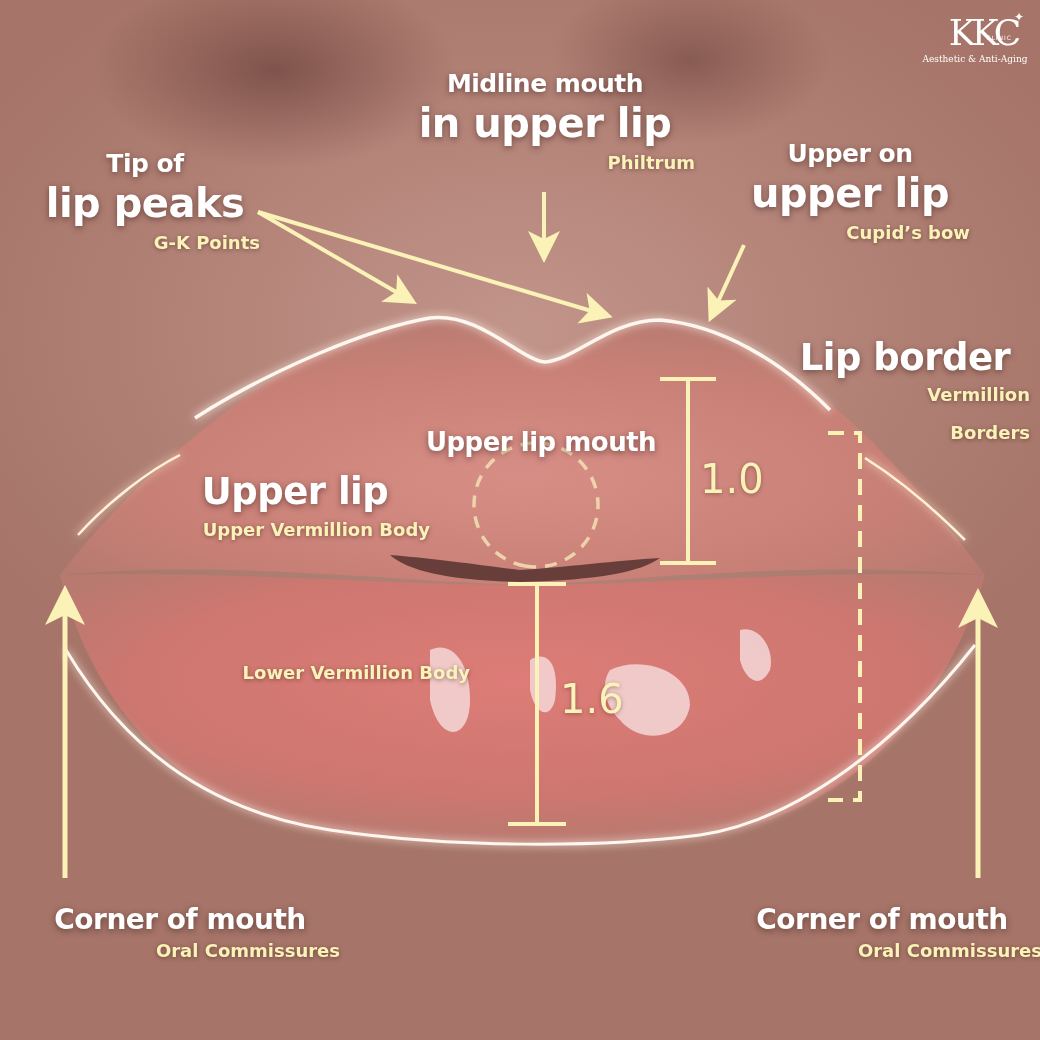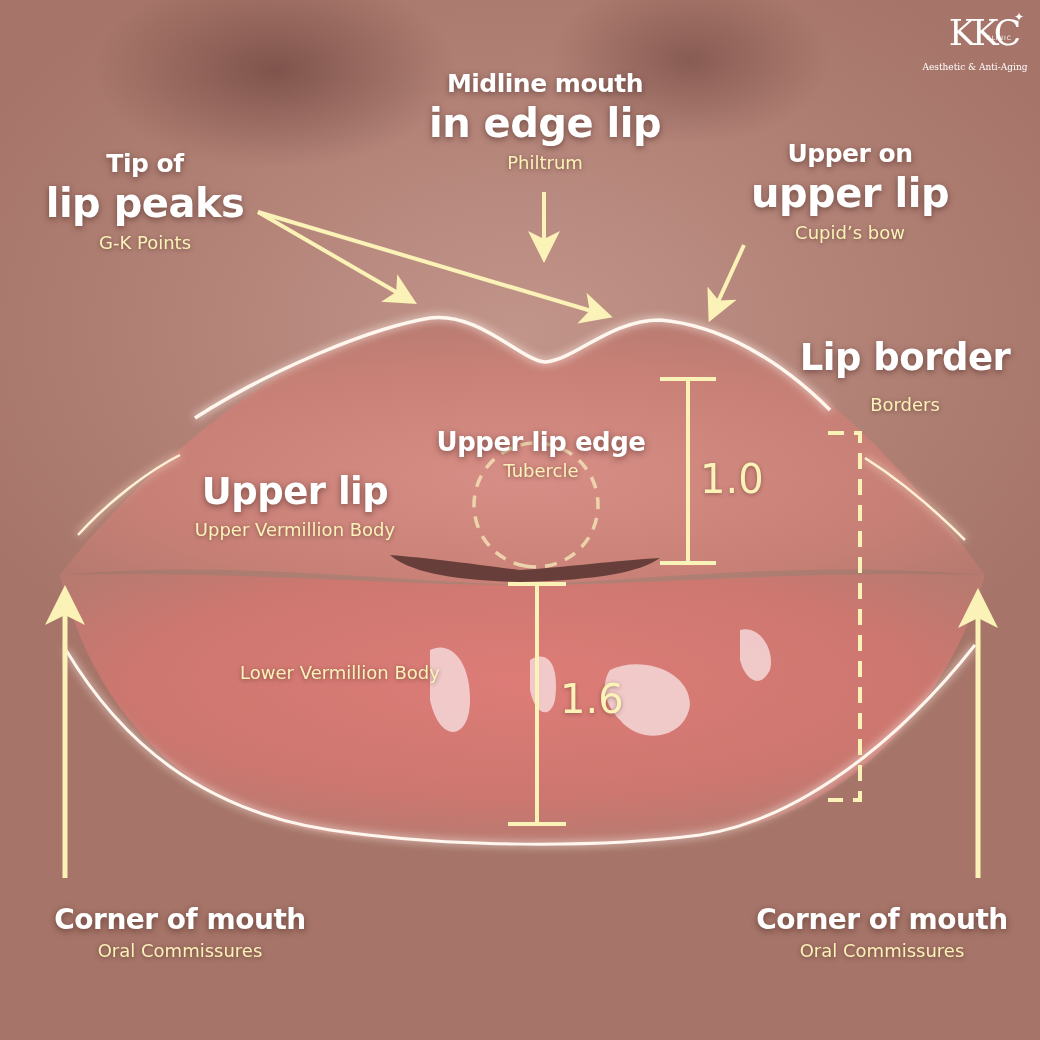--- a/index.html
+++ b/index.html
@@ -8,30 +8,30 @@
       position: relative; width: 1040px; height: 1040px; overflow: hidden;
       background:
         radial-gradient(ellipse 260px 140px at 275px 70px, rgba(90,50,45,0.55), rgba(90,50,45,0) 70%),
         radial-gradient(ellipse 200px 120px at 690px 60px, rgba(90,50,45,0.45), rgba(90,50,45,0) 70%),
         radial-gradient(ellipse 620px 420px at 520px 330px, #c2958a 0%, #b5857a 45%, #a67468 100%);
       font-family: "Liberation Sans", "DejaVu Sans", sans-serif;
     }
     svg.art { position: absolute; left: 0; top: 0; }
     .label { position: absolute; text-align: center; color: #ffffff;
       text-shadow: 0 2px 6px rgba(60,30,25,0.55); font-family: "DejaVu Sans", sans-serif; font-weight: bold; letter-spacing: -0.5px; }
-    .sub { color: #fbf2b8; font-weight: normal; letter-spacing: 0; text-shadow: 0 1px 4px rgba(60,30,25,0.5); font-family: "DejaVu Sans", sans-serif; }
+    .sub { color: #fbf2b8; font-weight: bold; letter-spacing: 0; text-shadow: 0 1px 4px rgba(60,30,25,0.5); font-family: "DejaVu Sans", sans-serif; text-align: right; }
     .l1 { display: block; font-size: 25px; line-height: 32px; }
     .l2 { display: block; font-size: 40px; line-height: 46px; }
     .l3 { display: block; font-size: 18px; line-height: 26px; margin-top: 4px; }
     .one { display:block; font-size: 37px; line-height: 44px; }
     .measure { position: absolute; color: #fbf2b8; font-family: "DejaVu Sans", sans-serif; font-size: 40px; font-weight: normal; text-shadow: 0 1px 4px rgba(60,30,25,0.4); }
     .logo { position: absolute; right: 10px; top: 14px; width: 110px; text-align: center; color: #fff; }
     .logo .mark { font-family: "DejaVu Serif", serif; font-size: 36px; letter-spacing: -4px; line-height: 38px; display: inline-block; margin-left: 16px; }
     .logo .clinic { font-family: "DejaVu Sans", sans-serif; font-size: 6px; letter-spacing: 1px; position: absolute; right: 18px; top: 20px; }
-    .logo .tag { font-family: "DejaVu Serif", serif; font-size: 9px; display: block; margin-top: 10px; white-space: nowrap; }
+    .logo .tag { font-family: "DejaVu Serif", serif; font-size: 9px; display: block; margin-top: 2px; white-space: nowrap; }
     .logo .spark { position: absolute; right: 6px; top: -4px; font-size: 12px; }
   </style>
 </head>
 <body>
 
 <div class="canvas">
 
   <svg class="art" width="1040" height="1040" viewBox="0 0 1040 1040">
     <defs>
       <radialGradient id="upperLip" cx="50%" cy="60%" r="60%">
@@ -108,38 +108,38 @@
   </div>
 
   <div class="label" style="left:30px; top:148px; width:230px;">
     <span class="l1">Tip of</span>
     <span class="l2">lip peaks</span>
     <span class="l3 sub">G-K Points</span>
   </div>
 
   <div class="label" style="left:395px; top:68px; width:300px;">
     <span class="l1">Midline mouth</span>
-    <span class="l2">in edge lip</span>
+    <span class="l2">in upper lip</span>
     <span class="l3 sub">Philtrum</span>
   </div>
 
   <div class="label" style="left:730px; top:138px; width:240px;">
     <span class="l1">Upper on</span>
     <span class="l2">upper lip</span>
     <span class="l3 sub">Cupid’s bow</span>
   </div>
 
   <div class="label" style="left:780px; top:336px; width:250px;">
     <span class="one">Lip border</span>
+    <span class="l3 sub" style="margin-top:2px;">Vermillion</span>
     <span class="l3 sub" style="margin-top:12px;">Borders</span>
   </div>
 
   <div class="label" style="left:410px; top:426px; width:262px;">
-    <span class="l1" style="font-size:26px;">Upper lip edge</span>
-    <span class="l3 sub" style="margin-top:0;">Tubercle</span>
+    <span class="l1" style="font-size:26px;">Upper lip mouth</span>
   </div>
 
   <div class="label" style="left:160px; top:470px; width:270px;">
     <span class="one">Upper lip</span>
     <span class="l3 sub" style="margin-top:3px;">Upper Vermillion Body</span>
   </div>
 
   <div class="label" style="left:210px; top:660px; width:260px;">
     <span class="l3 sub" style="margin-top:0;">Lower Vermillion Body</span>
   </div>

